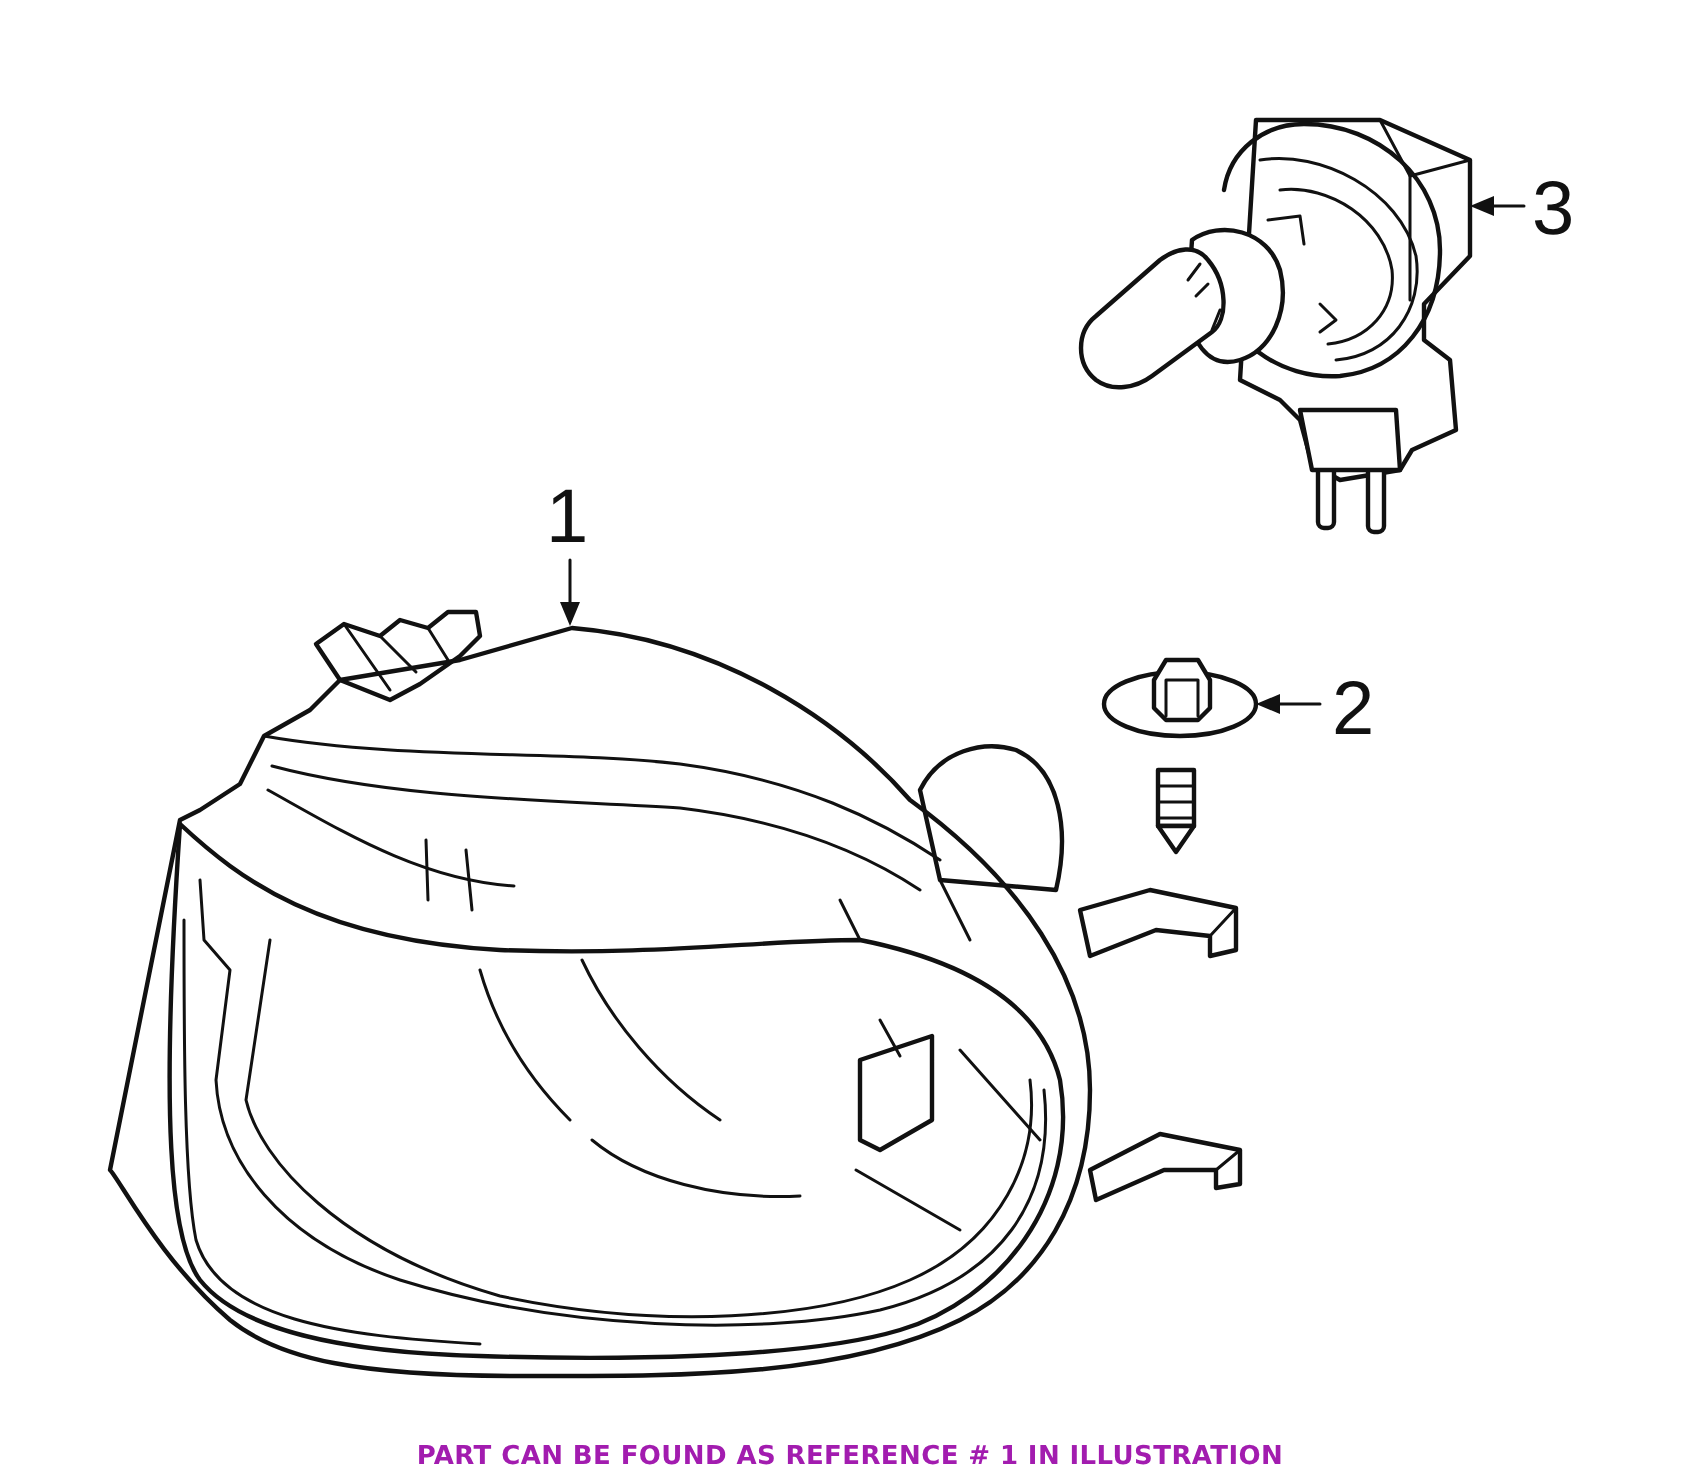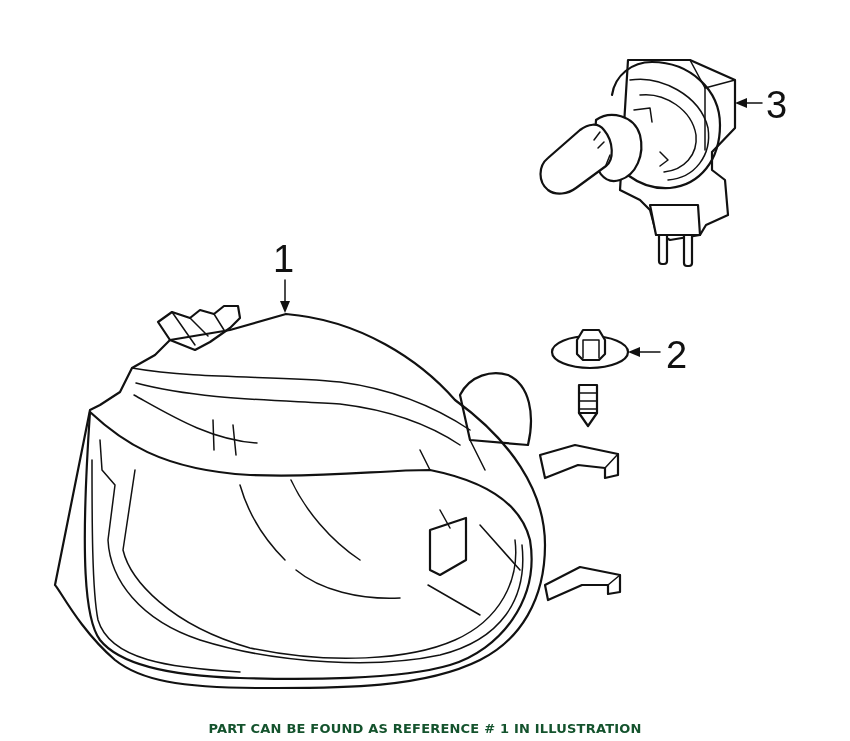--- a/index.html
+++ b/index.html
@@ -94,13 +94,13 @@
   <g>
     <line class="thin" x1="285" y1="280" x2="285" y2="304"></line>
     <path d="M285 313 L280 301 L290 301 Z" fill="#111"></path>
   </g>
 </svg>
 
 <div class="callout-num" style="left:273px; top:240px;">1</div>
 <div class="callout-num" style="left:666px; top:336px;">2</div>
 <div class="callout-num" style="left:766px; top:86px;">3</div>
 
-<div id="caption" style="color: #14532d;">PART CAN BE FOUND AS REFERENCE # 1 IN ILLUSTRATION</div>
+<div id="caption" style="color: #a21caf;">PART CAN BE FOUND AS REFERENCE # 1 IN ILLUSTRATION</div>
 
 </body></html>

